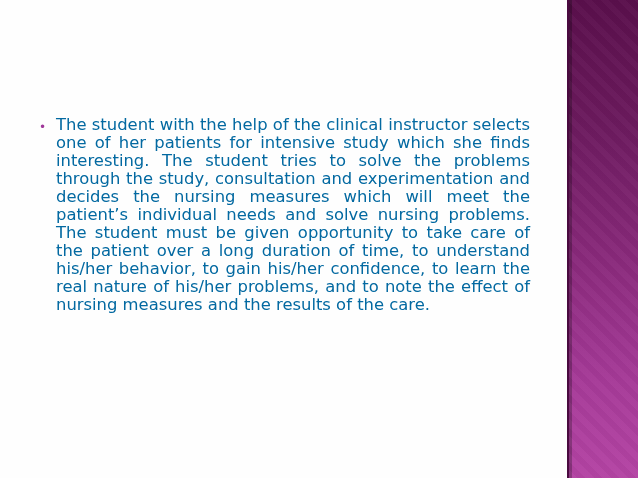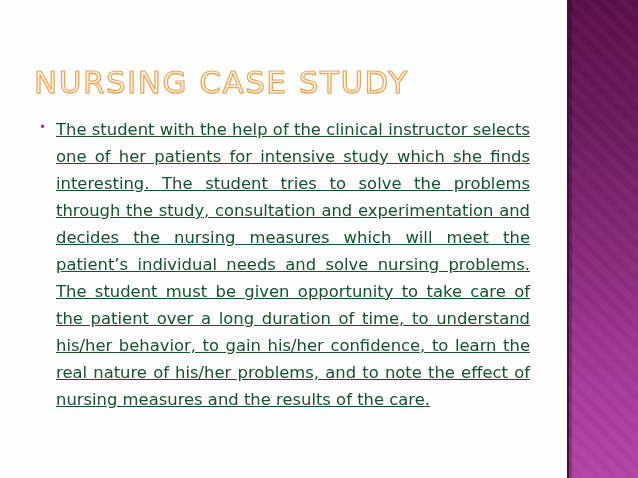--- a/index.html
+++ b/index.html
@@ -7,24 +7,23 @@
     .slide { position:absolute; left:0; top:0; width:638px; height:478px; background:#fefefe; }
     .band { position:absolute; left:567px; top:0; width:71px; height:478px;
       background: linear-gradient(to bottom, #5a0f4c 0%, #6b1a5d 25%, #8a2a7c 55%, #a63a98 80%, #b444a4 100%);
       border-left:2px solid #4a0a40; box-sizing:border-box; }
     .band::before { content:""; position:absolute; left:0; top:0; width:3px; height:100%; background:rgba(0,0,0,0.25); }
     .band::after { content:""; position:absolute; inset:0;
       background-image: repeating-linear-gradient(45deg, rgba(255,255,255,0.025) 0 6px, rgba(0,0,0,0.025) 6px 12px); }
     .title { position:absolute; left:34px; top:64px; font-family:"DejaVu Sans", sans-serif; font-size:31px; letter-spacing:1.5px;
       color:#fff3e0; -webkit-text-stroke:1.2px #e6a75a; font-weight:normal; white-space:nowrap; line-height:36px;
       text-shadow: 0 1px 0 #f5cf9a; }
-    .body { position:absolute; left:56px; top:116px; width:474px; font-size:16.4px; line-height:27px; color:#14532d; text-align:justify;text-decoration:underline; }
+    .body { position:absolute; left:56px; top:116px; width:474px; font-size:16.4px; line-height:18px; color:#0369a1; text-align:justify; }
     .bullet { position:absolute; left:39px; top:118px; color:#a0389a; font-size:12px; line-height:19px; }
   </style>
 </head>
 <body>
 
 <div class="slide">
   <div class="band"></div>
-  <div class="title">NURSING CASE STUDY</div>
   <span class="bullet">•</span>
   <div class="body">The student with the help of the clinical instructor selects one of her patients for intensive study which she finds interesting. The student tries to solve the problems through the study, consultation and experimentation and decides the nursing measures which will meet the patient’s individual needs and solve nursing problems. The student must be given opportunity to take care of the patient over a long duration of time, to understand his/her behavior, to gain his/her confidence, to learn the real nature of his/her problems, and to note the effect of nursing measures and the results of the care.</div>
 </div>
 
 </body></html>

